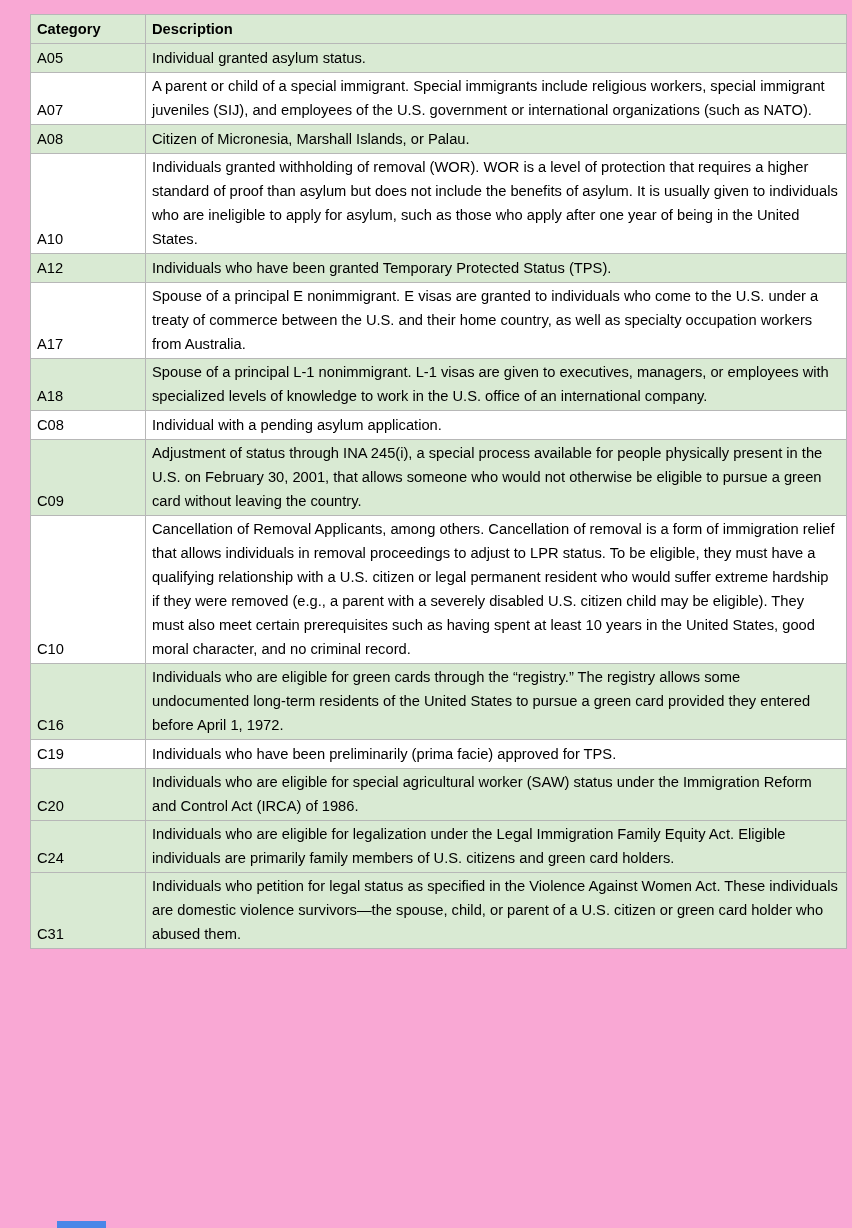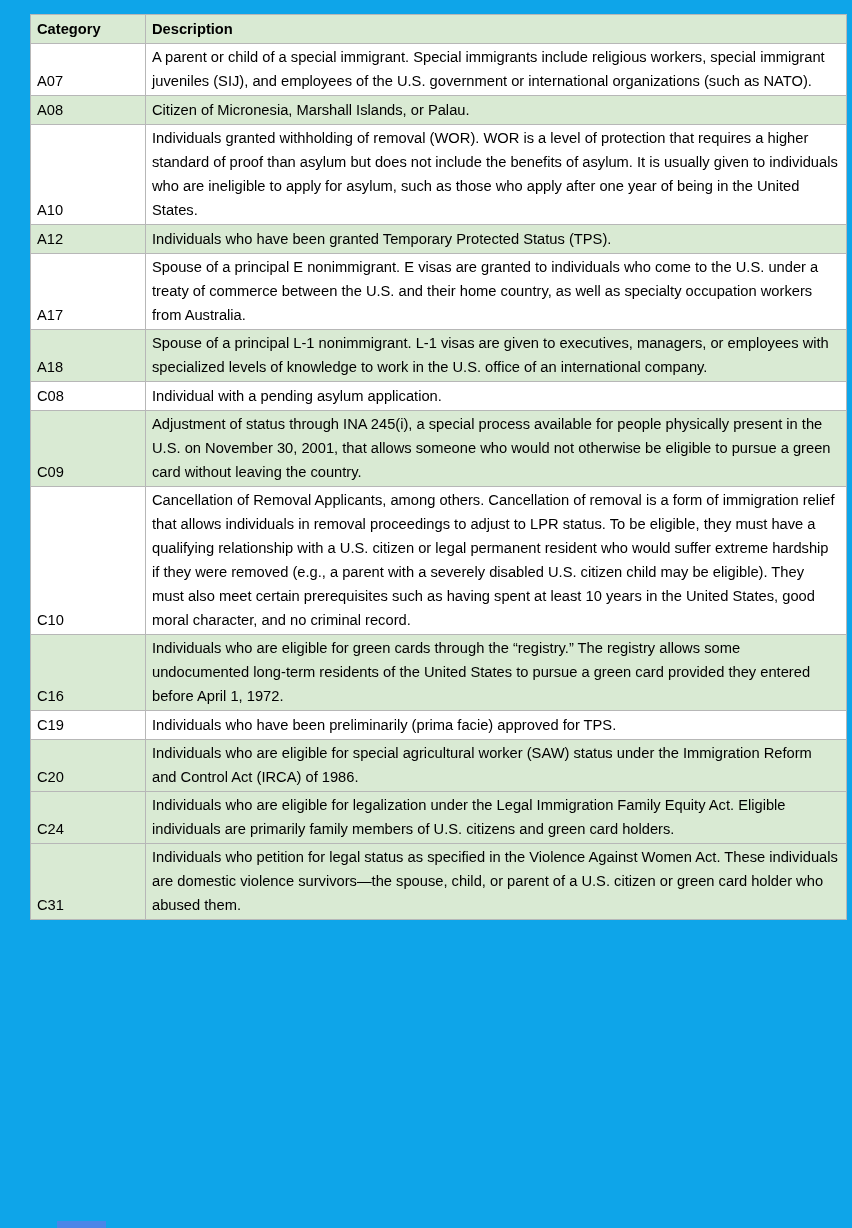--- a/index.html
+++ b/index.html
@@ -9,21 +9,21 @@
     width: 852px;
     height: 1228px;
     font-family: "Liberation Sans", "DejaVu Sans", sans-serif;
     color: #000000;
   }
   .page {
     position: relative;
     width: 852px;
     height: 1228px;
     overflow: hidden;
-    background: #0ea5e9;
+    background: #f9a8d4;
   }
   table.doc-table {
     position: absolute;
     left: 30px;
     top: 14px;
     width: 816px;
     border-collapse: collapse;
     table-layout: fixed;
   }
   table.doc-table td, table.doc-table th {
@@ -64,20 +64,24 @@
       <col class="desc-col">
     </colgroup>
     <thead>
       <tr>
         <th>Category</th>
         <th>Description</th>
       </tr>
     </thead>
     <tbody id="table-body">
 
+  <tr class="shaded">
+    <td>A05</td>
+    <td>Individual granted asylum status.</td>
+  </tr>
 
   <tr class="plain">
     <td>A07</td>
     <td>A parent or child of a special immigrant. Special immigrants include religious workers, special immigrant juveniles (SIJ), and employees of the U.S. government or international organizations (such as NATO).</td>
   </tr>
 
   <tr class="shaded">
     <td>A08</td>
     <td>Citizen of Micronesia, Marshall Islands, or Palau.</td>
   </tr>
@@ -102,21 +106,21 @@
     <td>Spouse of a principal L-1 nonimmigrant. L-1 visas are given to executives, managers, or employees with specialized levels of knowledge to work in the U.S. office of an international company.</td>
   </tr>
 
   <tr class="plain">
     <td>C08</td>
     <td>Individual with a pending asylum application.</td>
   </tr>
 
   <tr class="shaded">
     <td>C09</td>
-    <td>Adjustment of status through INA 245(i), a special process available for people physically present in the U.S. on November 30, 2001, that allows someone who would not otherwise be eligible to pursue a green card without leaving the country.</td>
+    <td>Adjustment of status through INA 245(i), a special process available for people physically present in the U.S. on February 30, 2001, that allows someone who would not otherwise be eligible to pursue a green card without leaving the country.</td>
   </tr>
 
   <tr class="plain">
     <td>C10</td>
     <td>Cancellation of Removal Applicants, among others. Cancellation of removal is a form of immigration relief that allows individuals in removal proceedings to adjust to LPR status. To be eligible, they must have a qualifying relationship with a U.S. citizen or legal permanent resident who would suffer extreme hardship if they were removed (e.g., a parent with a severely disabled U.S. citizen child may be eligible). They must also meet certain prerequisites such as having spent at least 10 years in the United States, good moral character, and no criminal record.</td>
   </tr>
 
   <tr class="shaded">
     <td>C16</td>
     <td>Individuals who are eligible for green cards through the “registry.”  The registry allows some undocumented long-term residents of the United States to pursue a green card provided they entered before April 1, 1972.</td>

